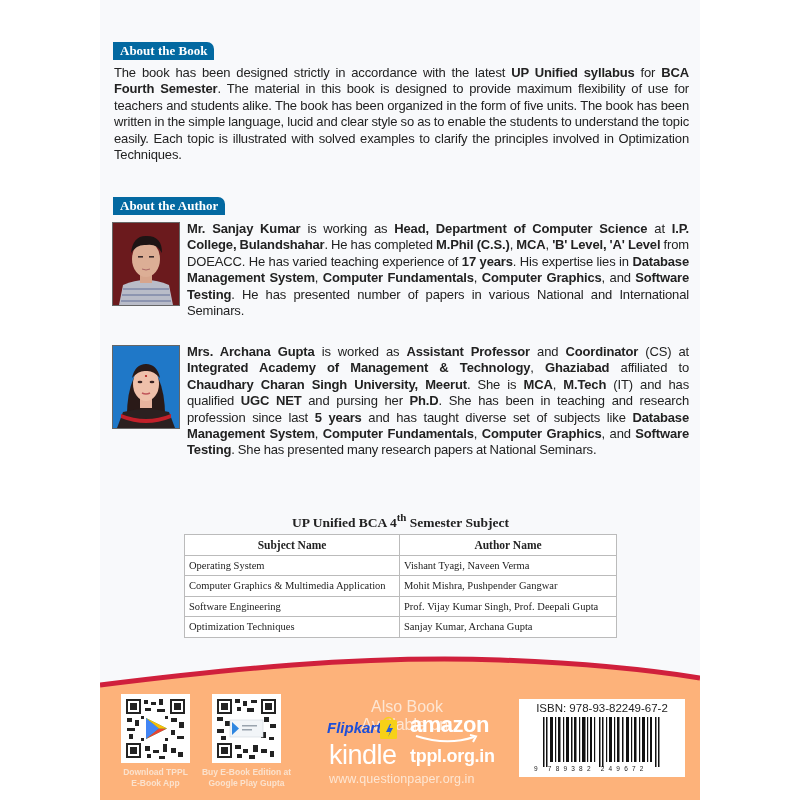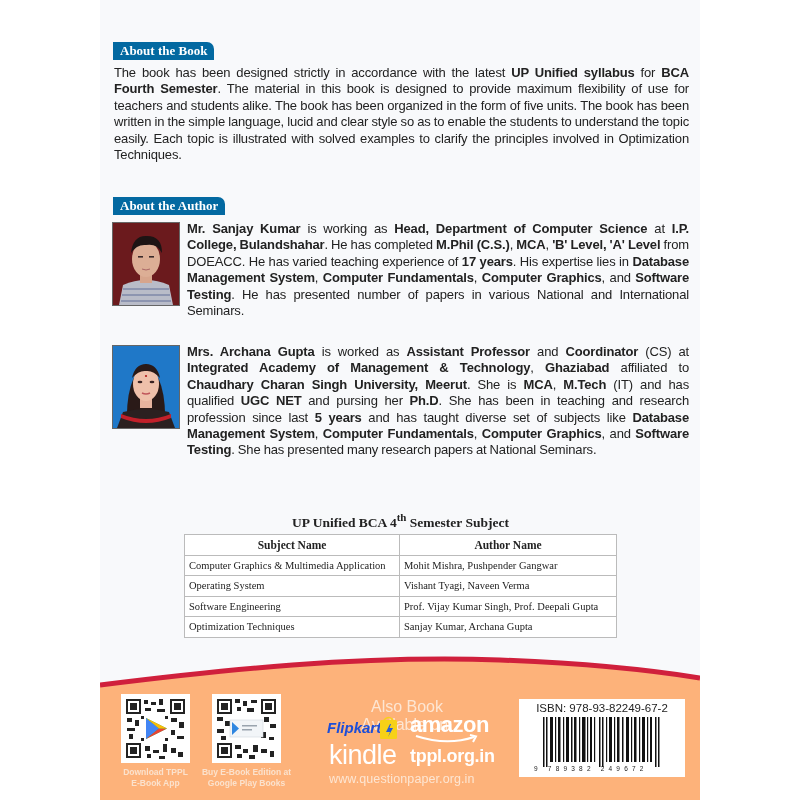--- a/index.html
+++ b/index.html
@@ -74,26 +74,26 @@
   <div class="tbl-title"><span>UP Unified BCA 4</span><sup>th</sup><span> Semester Subject</span></div>
   <table class="subj">
     <thead>
       <tr>
         <th>Subject Name</th>
         <th>Author Name</th>
       </tr>
     </thead>
     <tbody>
       <tr>
+        <td>Operating System</td>
+        <td>Vishant Tyagi, Naveen Verma</td>
+      </tr>
+      <tr>
         <td>Computer Graphics &amp; Multimedia Application</td>
         <td>Mohit Mishra, Pushpender Gangwar</td>
-      </tr>
-      <tr>
-        <td>Operating System</td>
-        <td>Vishant Tyagi, Naveen Verma</td>
       </tr>
       <tr>
         <td>Software Engineering</td>
         <td>Prof. Vijay Kumar Singh, Prof. Deepali Gupta</td>
       </tr>
       <tr>
         <td>Optimization Techniques</td>
         <td>Sanjay Kumar, Archana Gupta</td>
       </tr>
     </tbody>
@@ -200,21 +200,21 @@
       <g>
         <rect x="18" y="26" width="33" height="17" fill="#f2f5f8" stroke="#cfd6de" stroke-width="0.6"></rect>
         <path d="M20 28 L27 34.5 L20 41 Z" fill="#2f86e0"></path>
         <rect x="30" y="31" width="15" height="1.5" fill="#9aa4ae"></rect>
         <rect x="30" y="35" width="10" height="1.5" fill="#9aa4ae"></rect>
       </g>
     </svg>
   </div>
   <div class="qr-label" style="left:99px; top:767px; width:95px;">
     <div>Buy E-Book Edition at</div>
-    <div>Google Play Books</div>
+    <div>Google Play Gupta</div>
   </div>
 
   <div class="avail">Also Book Available on:</div>
   <span class="flipkart">Flipkart</span>
   <svg style="position:absolute; left:279px; top:716px;" width="19" height="24" viewBox="0 0 19 24">
     <rect x="1" y="4" width="17" height="19" rx="1.5" fill="#f7d117"></rect>
     <path d="M5 4 Q9.5 -1 14 4" stroke="#f7d117" stroke-width="1.6" fill="none"></path>
     <path d="M11 8 L7 16 L11 16 L9 21 L14 12 L10.5 12 L12 8 Z" fill="#2a5bd7"></path>
   </svg>
   <span class="amazon">amazon</span>

